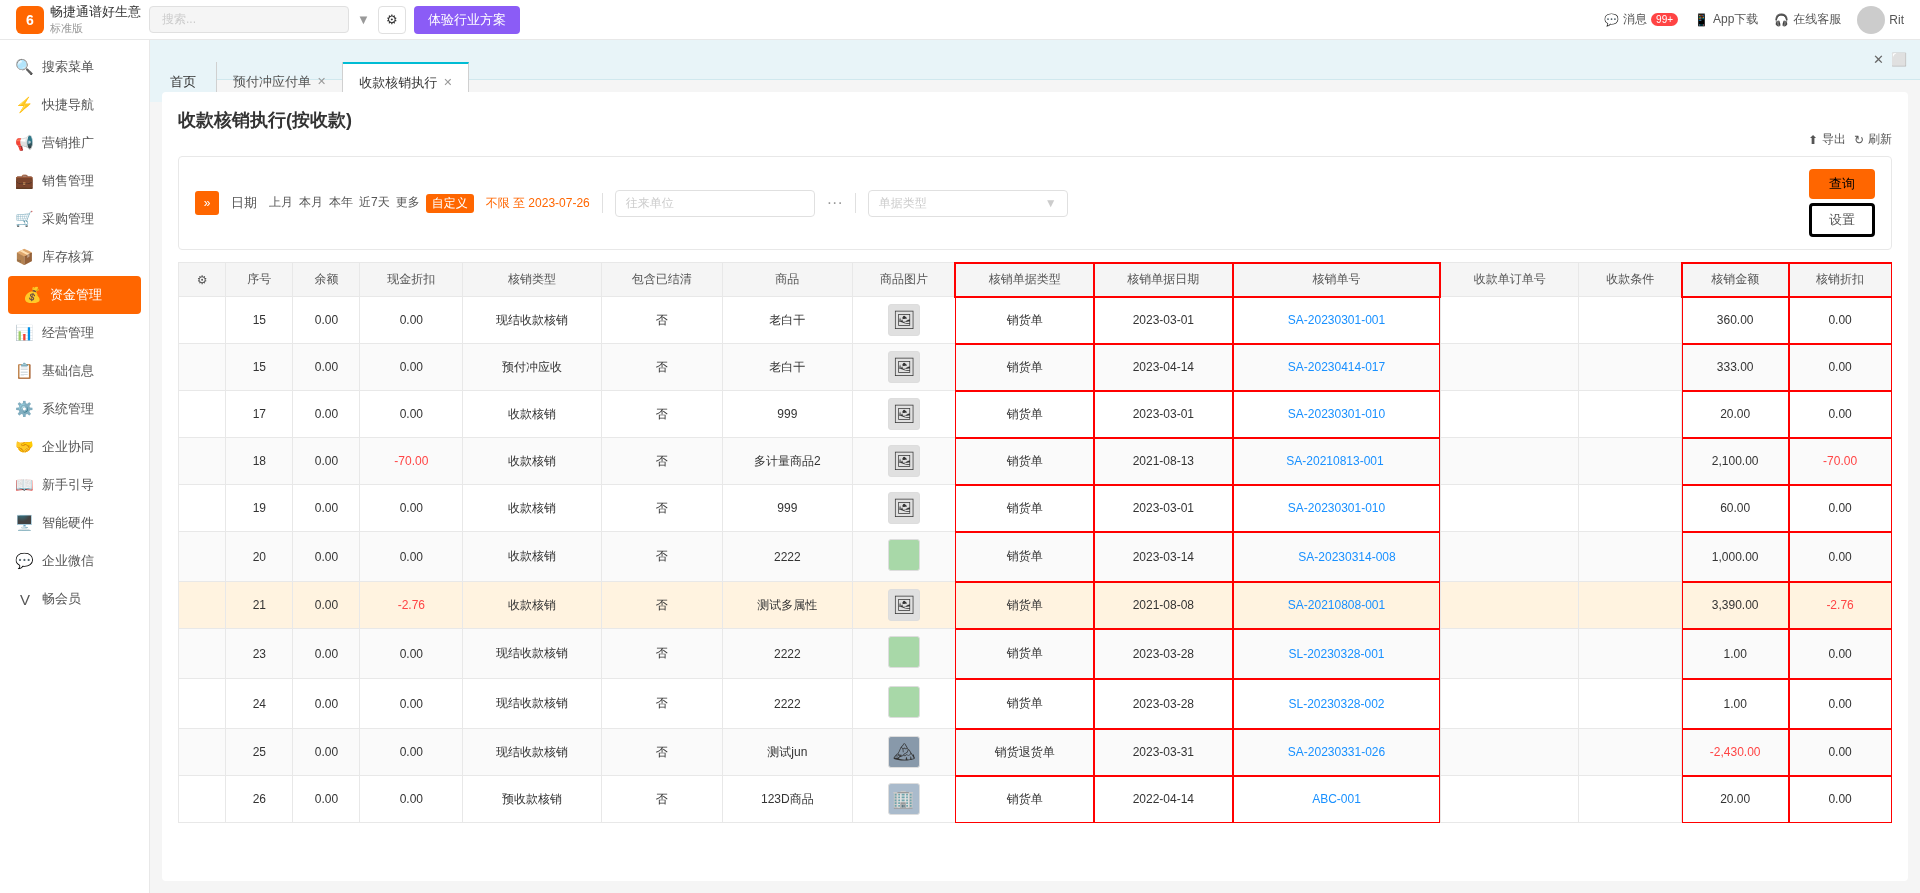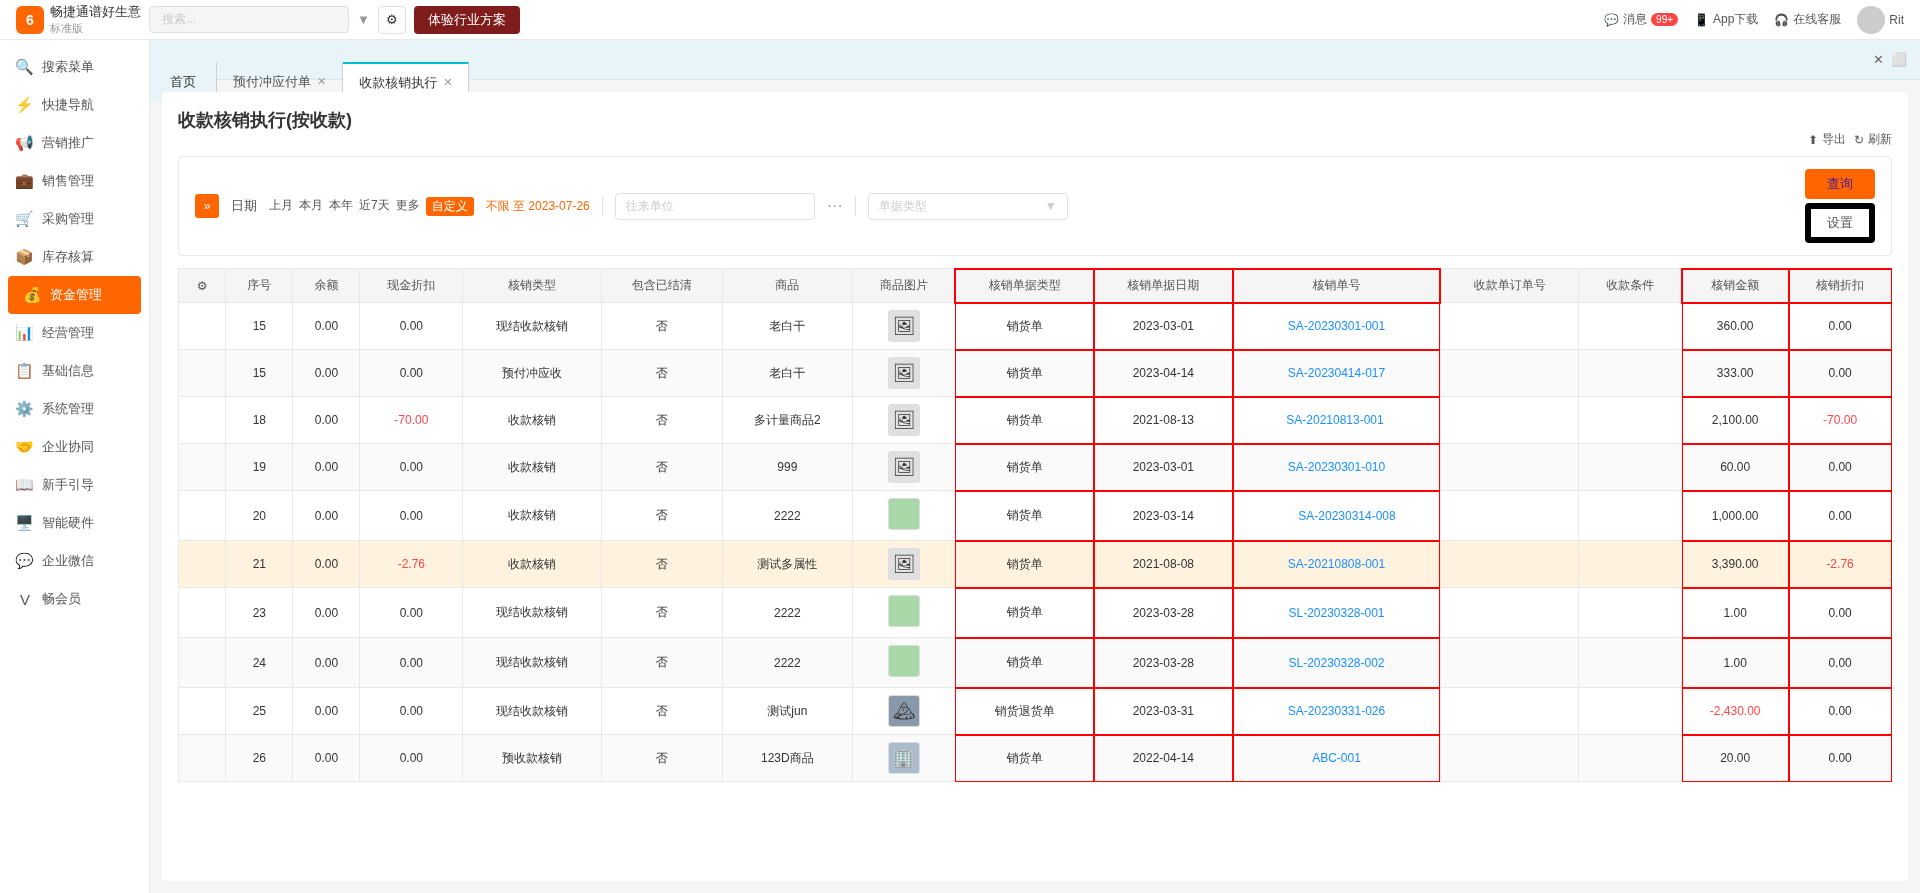--- a/index.html
+++ b/index.html
@@ -15,21 +15,21 @@
       padding: 0 16px;
       gap: 12px;
     }
     .top-bar-left { display: flex; align-items: center; gap: 8px; flex: 1; }
     .top-bar-brand { display: flex; align-items: center; gap: 6px; }
     .brand-icon { width: 28px; height: 28px; background: #ff6600; border-radius: 6px; display: flex; align-items: center; justify-content: center; color: white; font-weight: bold; font-size: 14px; }
     .brand-text { font-size: 13px; color: #333; }
     .brand-sub { font-size: 11px; color: #999; }
     .top-bar-search { background: #f5f5f5; border: 1px solid #e0e0e0; border-radius: 4px; padding: 4px 12px; min-width: 200px; color: #ccc; font-size: 12px; }
     .gear-btn { width: 28px; height: 28px; border: 1px solid #e0e0e0; border-radius: 4px; background: #fff; display: flex; align-items: center; justify-content: center; cursor: pointer; }
-    .solution-btn { background: #7f1d1d; color: white; border: none; border-radius: 4px; padding: 5px 14px; font-size: 13px; cursor: pointer; }
+    .solution-btn { background: #8b5cf6; color: white; border: none; border-radius: 4px; padding: 5px 14px; font-size: 13px; cursor: pointer; }
     .top-bar-right { display: flex; align-items: center; gap: 16px; }
     .top-icon-item { display: flex; align-items: center; gap: 4px; font-size: 12px; color: #555; cursor: pointer; }
     .badge { background: #ff4444; color: white; border-radius: 8px; padding: 1px 5px; font-size: 10px; }
     .user-avatar { width: 28px; height: 28px; background: #ccc; border-radius: 50%; }
 
     
     .layout { display: flex; height: calc(100vh - 40px); }
     .sidebar { width: 150px; background: #fff; border-right: 1px solid #e8e8e8; display: flex; flex-direction: column; padding: 8px 0; }
     .sidebar-item { display: flex; align-items: center; gap: 8px; padding: 10px 16px; cursor: pointer; color: #555; font-size: 13px; }
     .sidebar-item.active { background: #ff6600; color: white; border-radius: 4px; margin: 0 8px; }
@@ -54,22 +54,22 @@
     .filter-bar { background: #fff; border: 1px solid #e8e8e8; border-radius: 4px; padding: 12px 16px; margin-bottom: 12px; }
     .filter-row { display: flex; align-items: center; gap: 12px; }
     .expand-btn { width: 24px; height: 24px; background: #ff6600; color: white; border: none; border-radius: 3px; cursor: pointer; font-size: 12px; display: flex; align-items: center; justify-content: center; }
     .filter-label { font-size: 13px; color: #555; white-space: nowrap; }
     .filter-date-links { display: flex; gap: 6px; font-size: 12px; color: #555; }
     .filter-date-links span { cursor: pointer; }
     .filter-date-links span.active { color: white; background: #ff6600; padding: 1px 6px; border-radius: 3px; }
     .filter-divider { height: 20px; width: 1px; background: #e0e0e0; }
     .filter-input { border: 1px solid #e0e0e0; border-radius: 4px; padding: 4px 10px; min-width: 200px; font-size: 12px; color: #ccc; }
     .dots-btn { color: #999; cursor: pointer; font-size: 16px; }
-    .query-btn { background: #ff6600; color: #4c1d95; border: none; border-radius: 4px; padding: 6px 20px; cursor: pointer; font-size: 13px; }
-    .set-btn { background: #fff; color: #555; border: 6px solid #000000; border-radius: 4px; padding: 5px 16px; cursor: pointer; font-size: 13px; }
+    .query-btn { background: #ff6600; color: #000000; border: none; border-radius: 4px; padding: 6px 20px; cursor: pointer; font-size: 13px; }
+    .set-btn { background: #fff; color: #555; border: 3px solid #000000; border-radius: 4px; padding: 5px 16px; cursor: pointer; font-size: 13px; }
     .expand-more { display: flex; justify-content: center; margin-top: 8px; }
     .expand-more-btn { color: #00bcd4; font-size: 12px; cursor: pointer; display: flex; align-items: center; gap: 4px; }
 
     
     .page-actions { display: flex; align-items: center; gap: 8px; }
     .action-btn { display: flex; align-items: center; gap: 4px; font-size: 12px; color: #555; cursor: pointer; }
     .page-header { display: flex; align-items: flex-end; justify-content: space-between; margin-bottom: 8px; }
 
     
     .table-container { overflow-x: auto; }
@@ -306,20 +306,37 @@
                 <td style="outline: red solid 1px; outline-offset: -1px;">销货单</td>
                 <td style="outline: red solid 1px; outline-offset: -1px;">2023-04-14</td>
                 <td style="outline: red solid 1px; outline-offset: -1px;"><a class="link-text" href="#">SA-20230414-017</a></td>
                 <td></td>
                 <td></td>
                 <td style="outline: red solid 1px; outline-offset: -1px;">333.00</td>
                 <td style="outline: red solid 1px; outline-offset: -1px;">0.00</td>
               </tr>
               <tr>
                 <td style="color: rgb(153, 153, 153);"></td>
+                <td>17</td>
+                <td>0.00</td>
+                <td>0.00</td>
+                <td>收款核销</td>
+                <td>否</td>
+                <td>999</td>
+                <td><span style="display: inline-flex; width: 32px; height: 32px; border-radius: 3px; border: 1px solid rgb(221, 221, 221); background: rgb(224, 224, 224); font-size: 18px; align-items: center; justify-content: center;">🖼</span></td>
+                <td style="outline: red solid 1px; outline-offset: -1px;">销货单</td>
+                <td style="outline: red solid 1px; outline-offset: -1px;">2023-03-01</td>
+                <td style="outline: red solid 1px; outline-offset: -1px;"><a class="link-text" href="#">SA-20230301-010</a></td>
+                <td></td>
+                <td></td>
+                <td style="outline: red solid 1px; outline-offset: -1px;">20.00</td>
+                <td style="outline: red solid 1px; outline-offset: -1px;">0.00</td>
+              </tr>
+              <tr>
+                <td style="color: rgb(153, 153, 153);"></td>
                 <td>18</td>
                 <td>0.00</td>
                 <td style="color: rgb(255, 68, 68);">-70.00</td>
                 <td>收款核销</td>
                 <td>否</td>
                 <td>多计量商品2</td>
                 <td><span style="display: inline-flex; width: 32px; height: 32px; border-radius: 3px; border: 1px solid rgb(221, 221, 221); background: rgb(224, 224, 224); font-size: 18px; align-items: center; justify-content: center;">🖼</span></td>
                 <td style="outline: red solid 1px; outline-offset: -1px;">销货单</td>
                 <td style="outline: red solid 1px; outline-offset: -1px;">2021-08-13</td>
                 <td style="outline: red solid 1px; outline-offset: -1px; padding-left: 7px;"><a class="link-text" href="#">SA-20210813-001</a></td>

